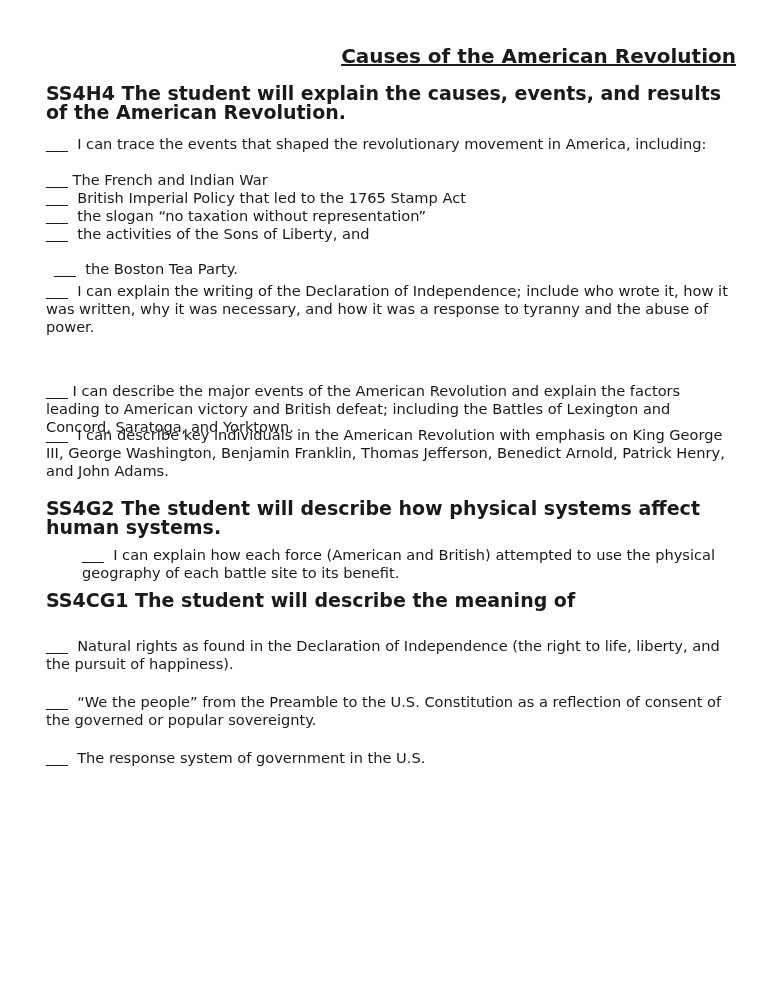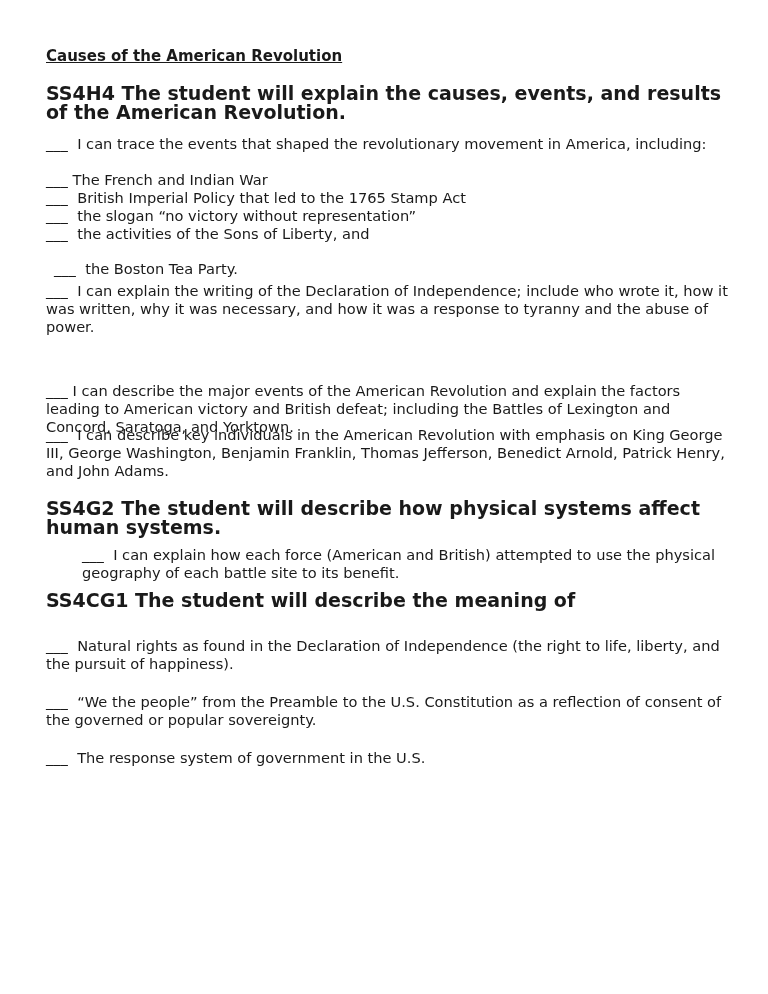--- a/index.html
+++ b/index.html
@@ -5,22 +5,22 @@
   html, body { margin: 0; padding: 0; background: #ffffff; }
   body {
     width: 768px; height: 994px; position: relative; overflow: hidden;
     font-family: "DejaVu Sans", sans-serif;
     color: #1a1a1a;
     font-size: 14.6px;
   }
   .page { position: absolute; left: 46px; top: 0; width: 690px; }
   .title {
     position: absolute; left: 0; width: 690px; top: 46px;
-    text-align: left; font-weight: bold; text-decoration: underline;
-    font-size: 15px; line-height: 20px;
+    text-align: right; font-weight: bold; text-decoration: underline;
+    font-size: 20px; line-height: 20px;
   }
   .block { position: absolute; left: 0; width: 690px; line-height: 18px; }
   .std { font-weight: bold; font-size: 19px; line-height: 19px; }
 </style>
 </head>
 <body>
 
 <div class="page">
 
   <div class="title">Causes of the American Revolution</div>
@@ -31,21 +31,21 @@
     <span>___</span>&nbsp;&nbsp;<span>I can trace the events that shaped the revolutionary movement in America, including:</span>
   </div>
 
   <div class="block" style="top:171px;">
     <span>___</span>&nbsp;<span>The French and Indian War</span>
   </div>
   <div class="block" style="top:189px;">
     <span>___</span>&nbsp;&nbsp;<span>British Imperial Policy that led to the 1765 Stamp Act</span>
   </div>
   <div class="block" style="top:207px;">
-    <span>___</span>&nbsp;&nbsp;<span>the slogan “no victory without representation”</span>
+    <span>___</span>&nbsp;&nbsp;<span>the slogan “no taxation without representation”</span>
   </div>
   <div class="block" style="top:225px;">
     <span>___</span>&nbsp;&nbsp;<span>the activities of the Sons of Liberty, and</span>
   </div>
   <div class="block" style="top:260px;margin-left:8px;">
     <span>___</span>&nbsp;&nbsp;<span>the Boston Tea Party.</span>
   </div>
 
   <div class="block" style="top:282px;">
     <span>___</span>&nbsp;&nbsp;<span>I can explain the writing of the Declaration of Independence; include who wrote it, how it was written, why it was necessary, and how it was a response to tyranny and the abuse of power.</span>

